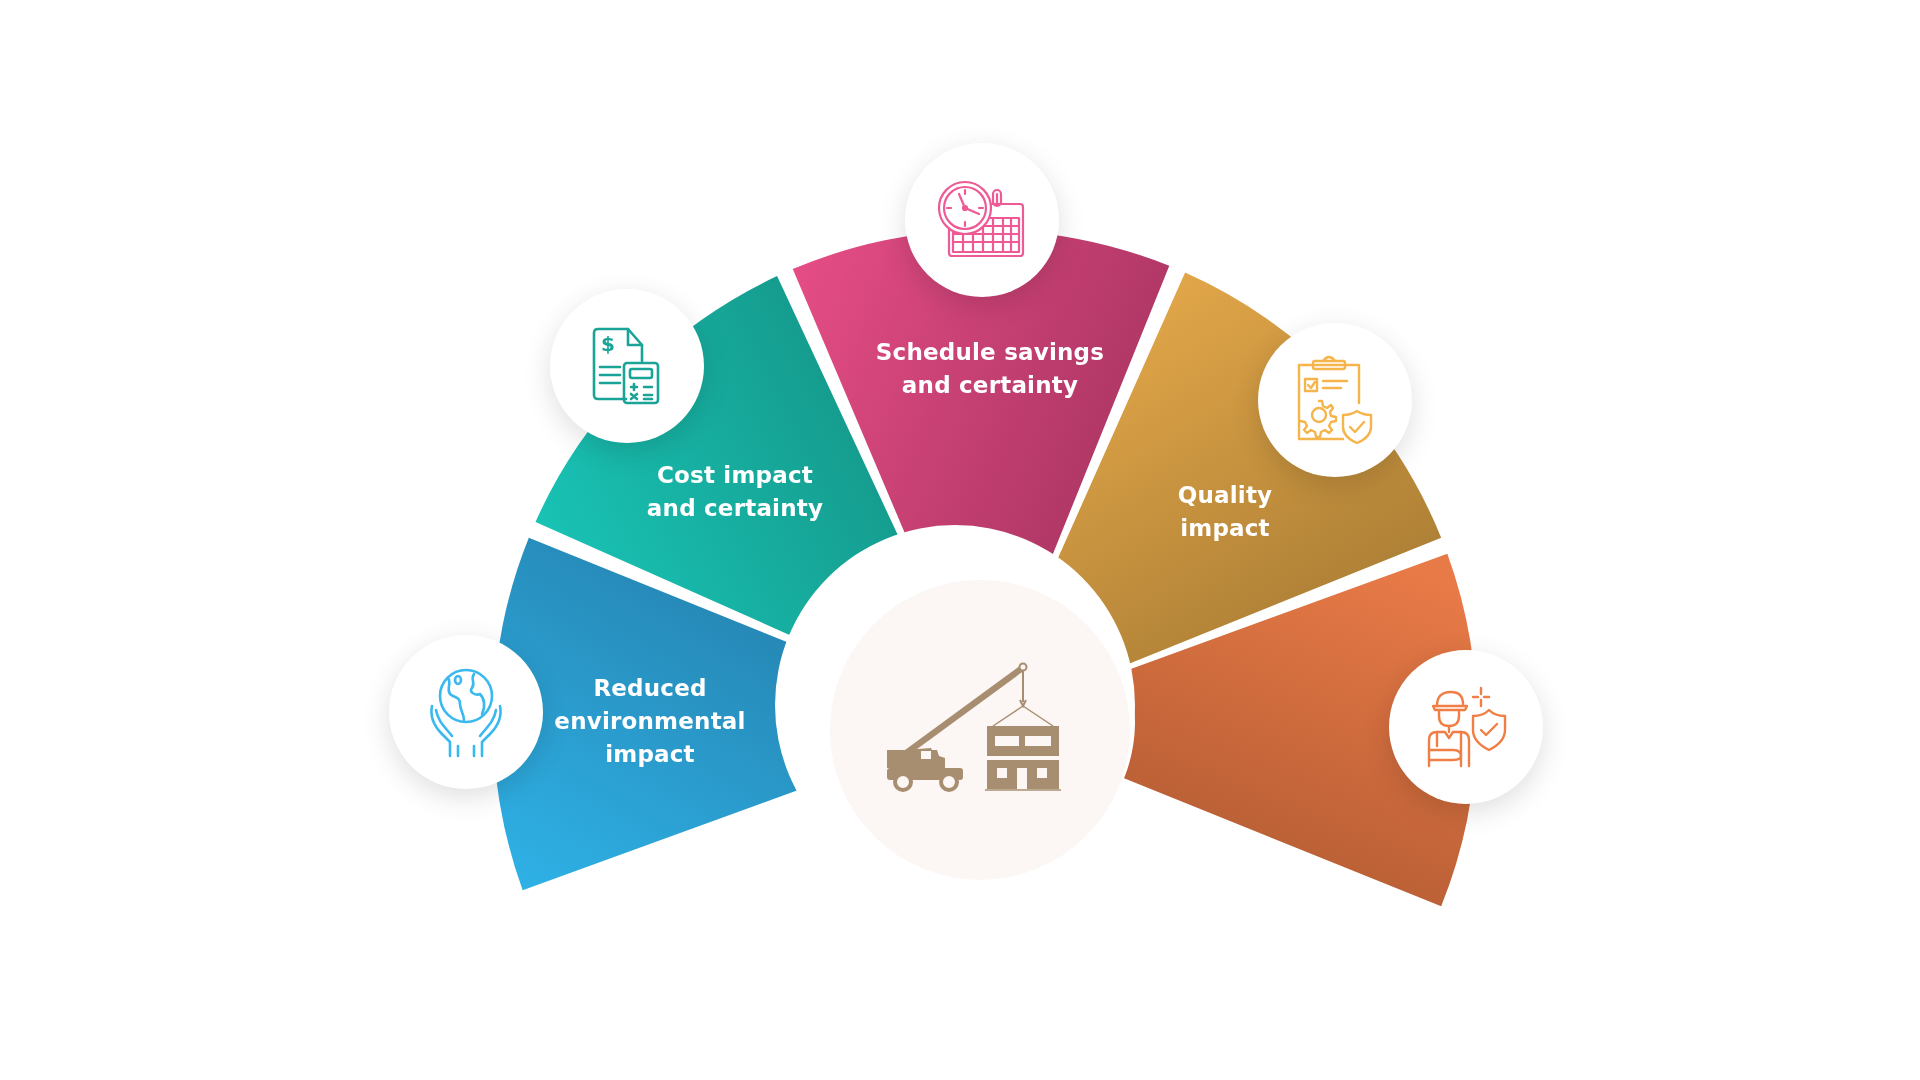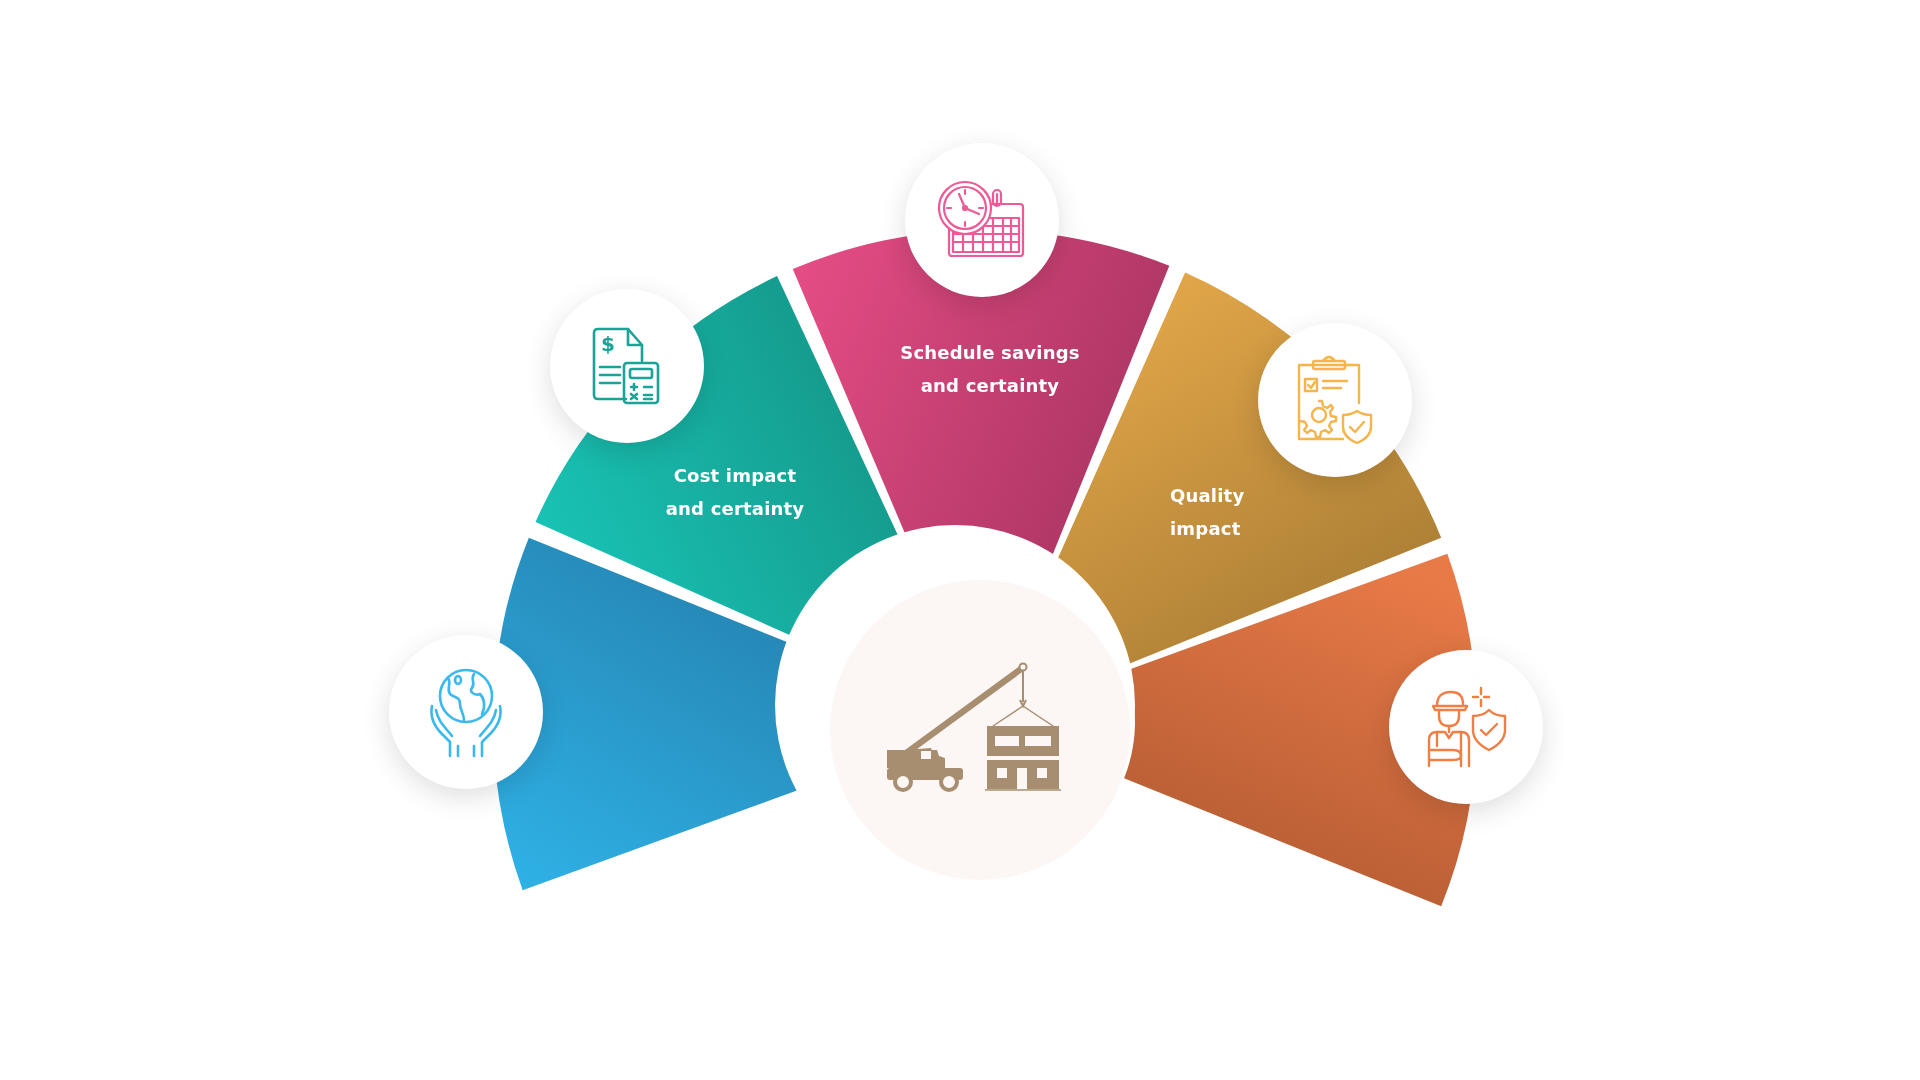--- a/index.html
+++ b/index.html
@@ -1,18 +1,18 @@
 <!DOCTYPE html>
 <html><head>
 <meta charset="utf-8">
 <style>
   html, body { margin:0; padding:0; background:#ffffff; }
   body { width:1920px; height:1080px; position:relative; overflow:hidden; font-family:"Liberation Sans", sans-serif; }
   #diagram { position:absolute; left:0; top:0; width:1920px; height:1080px; }
-  .seg-label { position:absolute; color:#ffffff; font-weight:bold; font-size:18px; line-height:33px; text-align:center; white-space:nowrap; font-family:"DejaVu Sans", sans-serif; letter-spacing:0.2px; }
+  .seg-label { position:absolute; color:#ffffff; font-weight:bold; font-size:23px; line-height:33px; text-align:center; white-space:nowrap; font-family:"DejaVu Sans", sans-serif; letter-spacing:0.2px; }
   .icon-circle { position:absolute; width:154px; height:154px; border-radius:50%; background:#ffffff; box-shadow:0 8px 28px rgba(0,0,0,0.13); display:flex; align-items:center; justify-content:center; }
   .center-ring { position:absolute; left:775px; top:525px; width:360px; height:360px; border-radius:50%; background:#ffffff; }
   .center-inner { position:absolute; left:830px; top:580px; width:300px; height:300px; border-radius:50%; background:#fcf6f5; display:flex; align-items:center; justify-content:center; }
 </style>
 </head>
 <body>
 
 <div id="diagram">
   <svg width="1920" height="1080" viewBox="0 0 1920 1080" style="position:absolute;left:0;top:0;">
     <defs>
@@ -39,29 +39,34 @@
     </defs>
     <g id="segments">
         <path d="M522.6712305733331,890.273910516229 A492,492 0 0 1 528.8255435531406,537.6935560393712 L845.9224218149819,665.8090109876132 A150,150 0 0 0 844.0461068821137,773.3030214988503 Z" fill="url(#g-env)"></path>
         <path d="M535.5356348398404,521.8855716067062 A492,492 0 0 1 777.0718152235759,276.0965687779682 L921.6072607388951,586.0538319445025 A150,150 0 0 0 847.9681813536099,660.98950353863 Z" fill="url(#g-cost)"></path>
         <path d="M792.7602847832774,269.1116121013993 A492,492 0 0 1 1169.3064439606287,265.82554355314056 L1041.1909890123868,582.9224218149818 A150,150 0 0 0 926.3903307266089,583.924271982134 Z" fill="url(#g-sched)"></path>
         <path d="M1185.1144283932938,272.5356348398404 A492,492 0 0 1 1441.1744564468595,537.6935560393713 L1124.0775781850182,665.8090109876132 A150,150 0 0 0 1046.01049646137,584.9681813536099 Z" fill="url(#g-qual)"></path>
         <path d="M1447.328769426667,553.726089483771 A492,492 0 0 1 1441.1744564468595,906.3064439606287 L1124.0775781850182,778.1909890123868 A150,150 0 0 0 1125.9538931178863,670.6969785011497 Z" fill="url(#g-safe)"></path>
       </g>
   </svg>
 
+  <div class="seg-label" style="left:550px;top:672px;width:200px;">
+    <div>Reduced</div>
+    <div>environmental</div>
+    <div>impact</div>
+  </div>
   <div class="seg-label" style="left:635px;top:459px;width:200px;">
     <div>Cost impact</div>
     <div>and certainty</div>
   </div>
   <div class="seg-label" style="left:870px;top:336px;width:240px;">
     <div>Schedule savings</div>
     <div>and certainty</div>
   </div>
-  <div class="seg-label" style="left:1170px;top:479px;width:110px;text-align:left;">
+  <div class="seg-label" style="left:1170px;top:479px;width:110px;text-align:center;">
     <div>Quality</div>
     <div>impact</div>
   </div>
 
   <div class="center-ring"></div>
   <div class="center-inner">
     <svg width="190" height="140" viewBox="0 0 190 140">
       <g fill="#a88e70" stroke="#a88e70">
 
         <path d="M20 90 L136 5 L140 10 L28 92 Z" stroke="none"></path>

